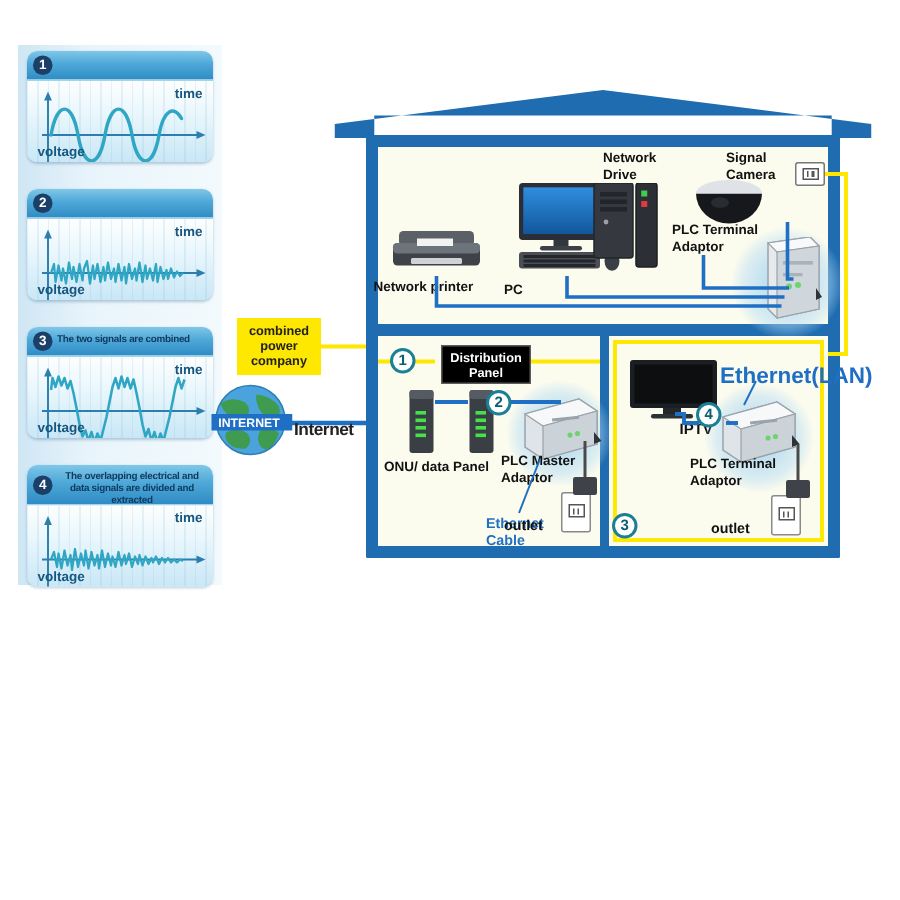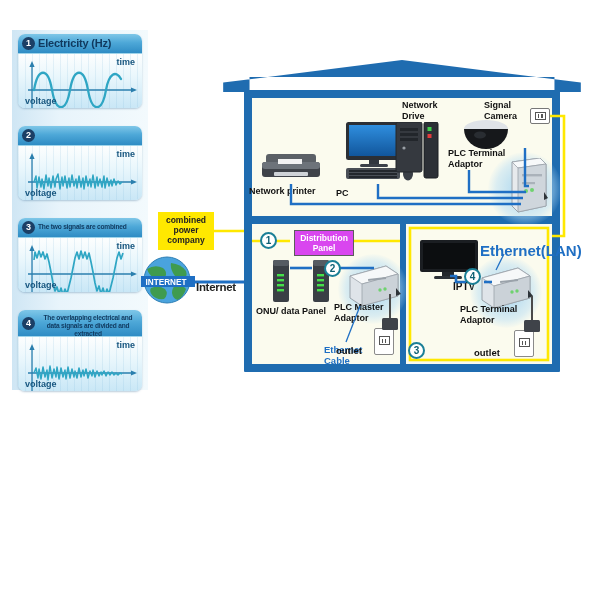--- a/index.html
+++ b/index.html
@@ -50,21 +50,21 @@
 
   .circnum{position:absolute;width:17px;height:17px;border-radius:50%;
      background:#ffffff;border:2px solid #1b7f96;color:#0d5f73;
      font-size:10px;font-weight:bold;line-height:14px;text-align:center;
      box-sizing:border-box;z-index:40;}
 
   .epc{position:absolute;left:158px;top:212px;width:56px;height:38px;
      background:#ffe800;color:#222;font-size:8.5px;font-weight:bold;
      text-align:center;line-height:10px;padding-top:3px;box-sizing:border-box;}
 
-  .dpanel{position:absolute;background:#d946ef;color:#fff;font-size:8.5px;
+  .dpanel{position:absolute;background:#000000;color:#fff;font-size:8.5px;
      font-weight:bold;text-align:center;line-height:10px;padding:2px 0;
      box-sizing:border-box;border:1px solid #5c5c5c;}
 
   .internet-word{position:absolute;left:196px;top:281px;font-size:11.5px;
      font-weight:bold;color:#222;letter-spacing:-.3px;}
 
   .outlet{position:absolute;width:20px;height:27px;background:#fff;
      border:1.6px solid #8a8a8a;border-radius:2px;box-sizing:border-box;}
   .outlet i{position:absolute;left:3.5px;top:7px;width:11px;height:9px;
      border:1.3px solid #555;box-sizing:border-box;display:block;}
@@ -86,21 +86,20 @@
 </head>
 <body>
 
 <div class="stage">
 
   <div id="signal-column">
 
     <div class="sig-panel" style="top:4px;">
       <div class="sig-head">
         <div class="badge">1</div>
-        <div class="sig-title">Electricity (Hz)</div>
       </div>
       <div class="sig-body">
         <svg class="sig-svg" width="124" height="68" viewBox="0 0 124 68">
           <line x1="14" y1="10" x2="14" y2="60" stroke="#2b7fae" stroke-width="1.3"></line>
           <polygon points="14,7 11.4,13 16.6,13" fill="#2b7fae"></polygon>
           <line x1="10" y1="36" x2="116" y2="36" stroke="#2b7fae" stroke-width="1.3"></line>
           <polygon points="119,36 113,33.4 113,38.6" fill="#2b7fae"></polygon>
           <path d="M16 36 C 20 13, 30 13, 34 36 C 38 59, 48 59, 52 36 C 56 13, 66 13, 70 36 C 74 59, 84 59, 88 36 C 91 19, 98 16, 103 25" fill="none" stroke="#2fa6c4" stroke-width="2.3" stroke-linecap="round"></path>
         </svg>
         <div class="lbl-time">time</div>

